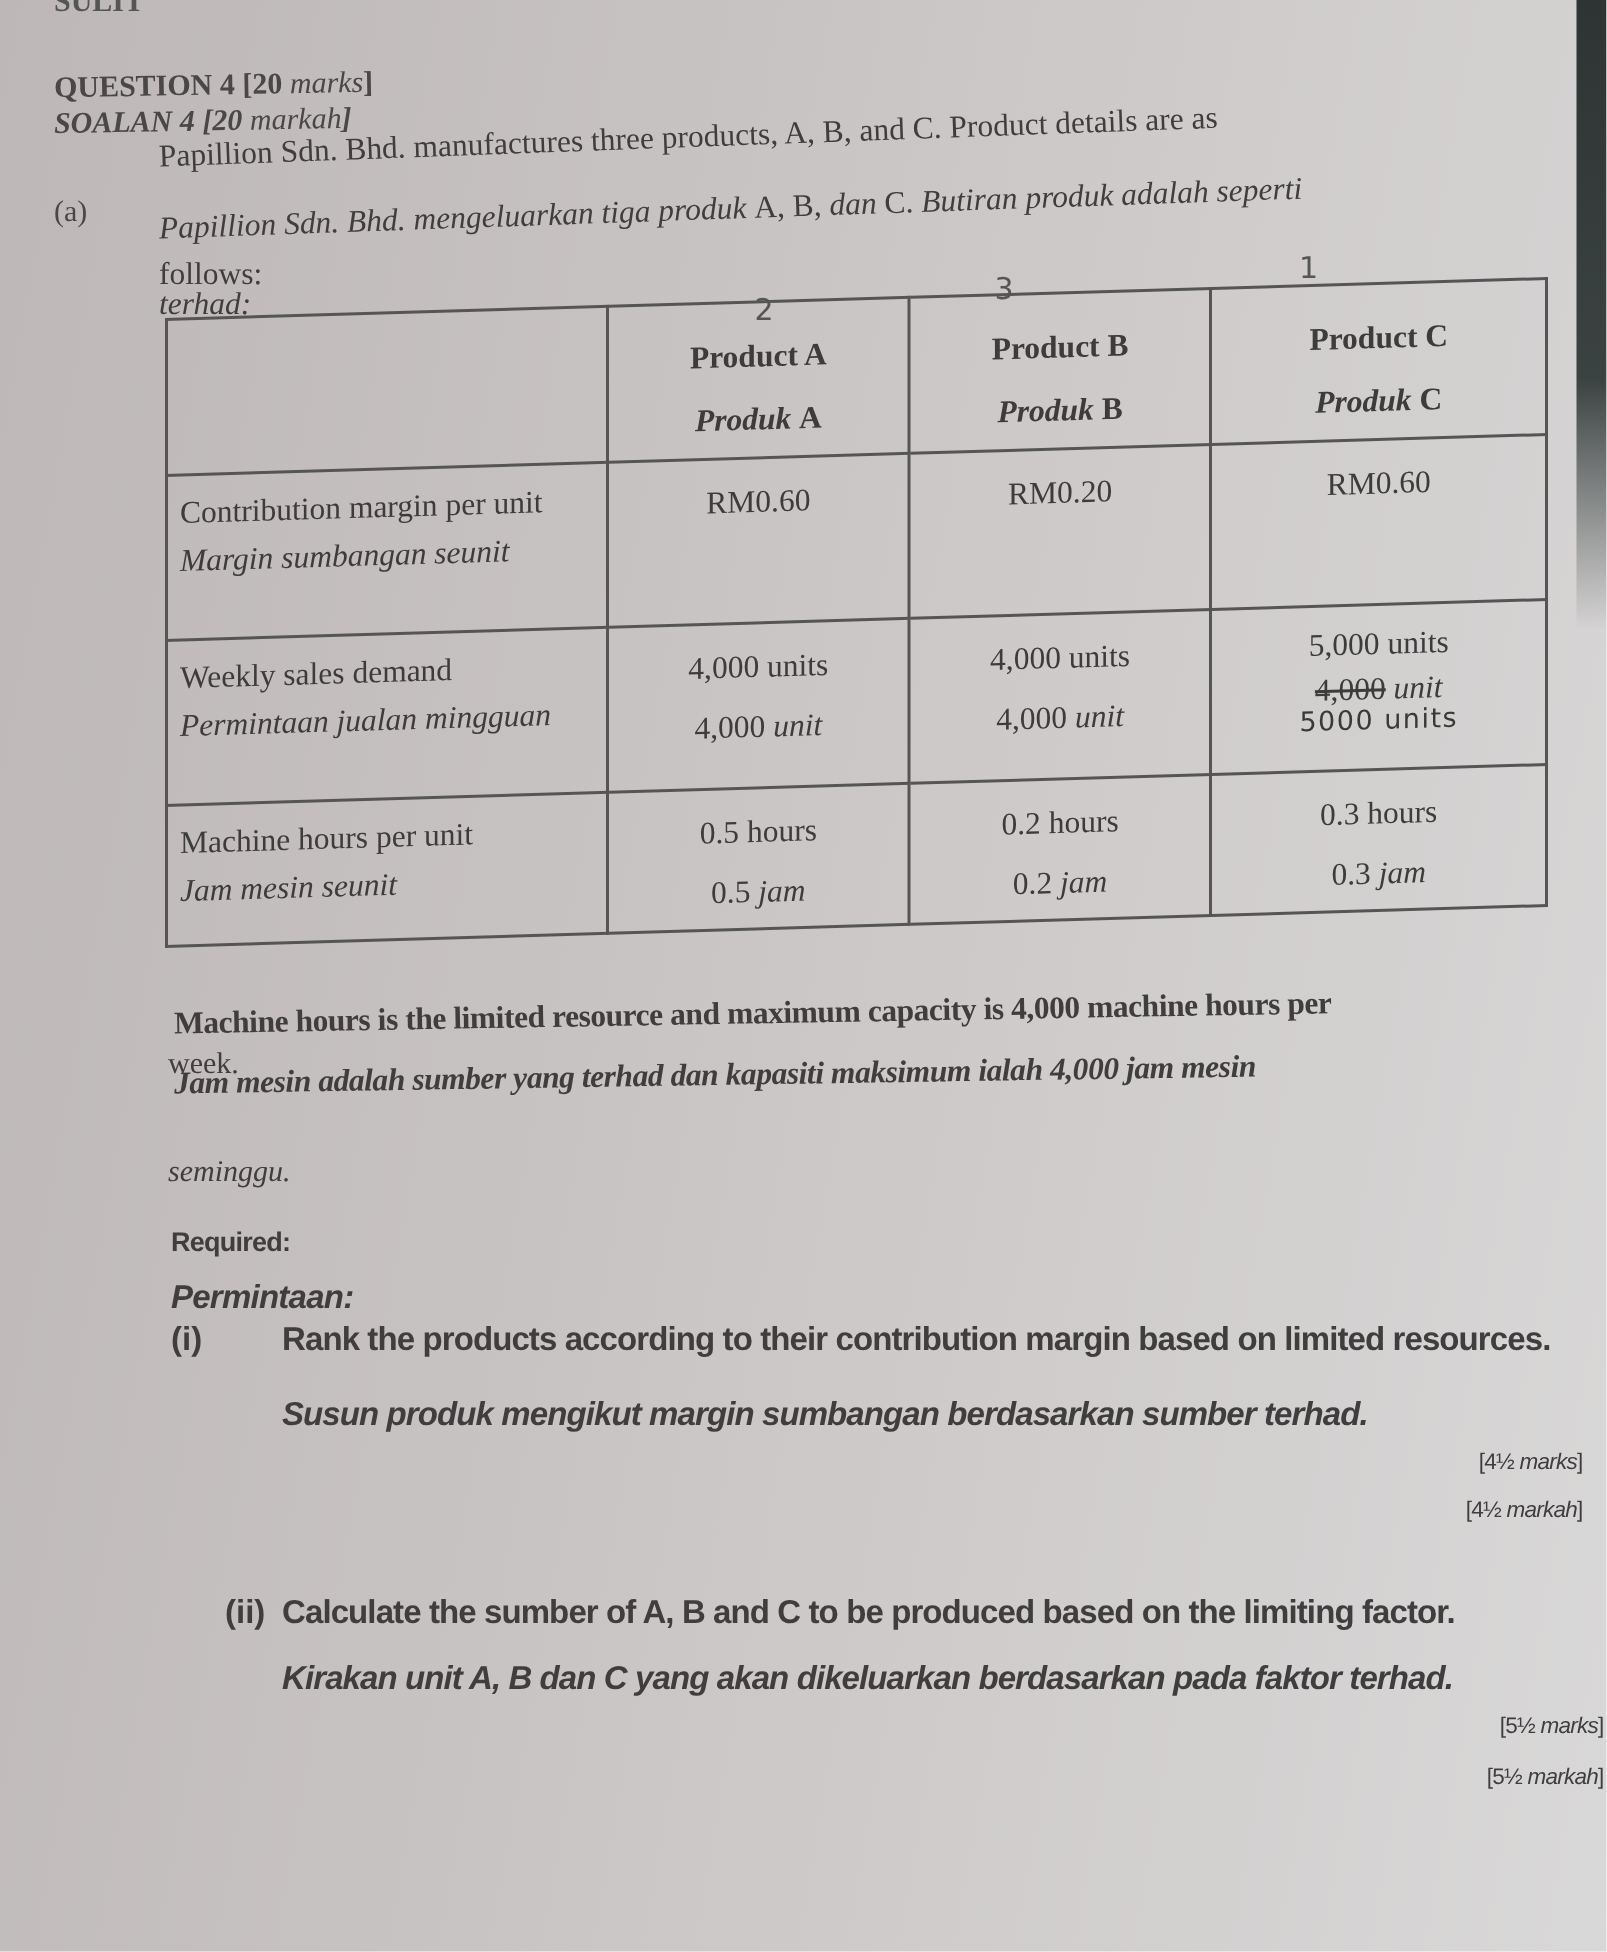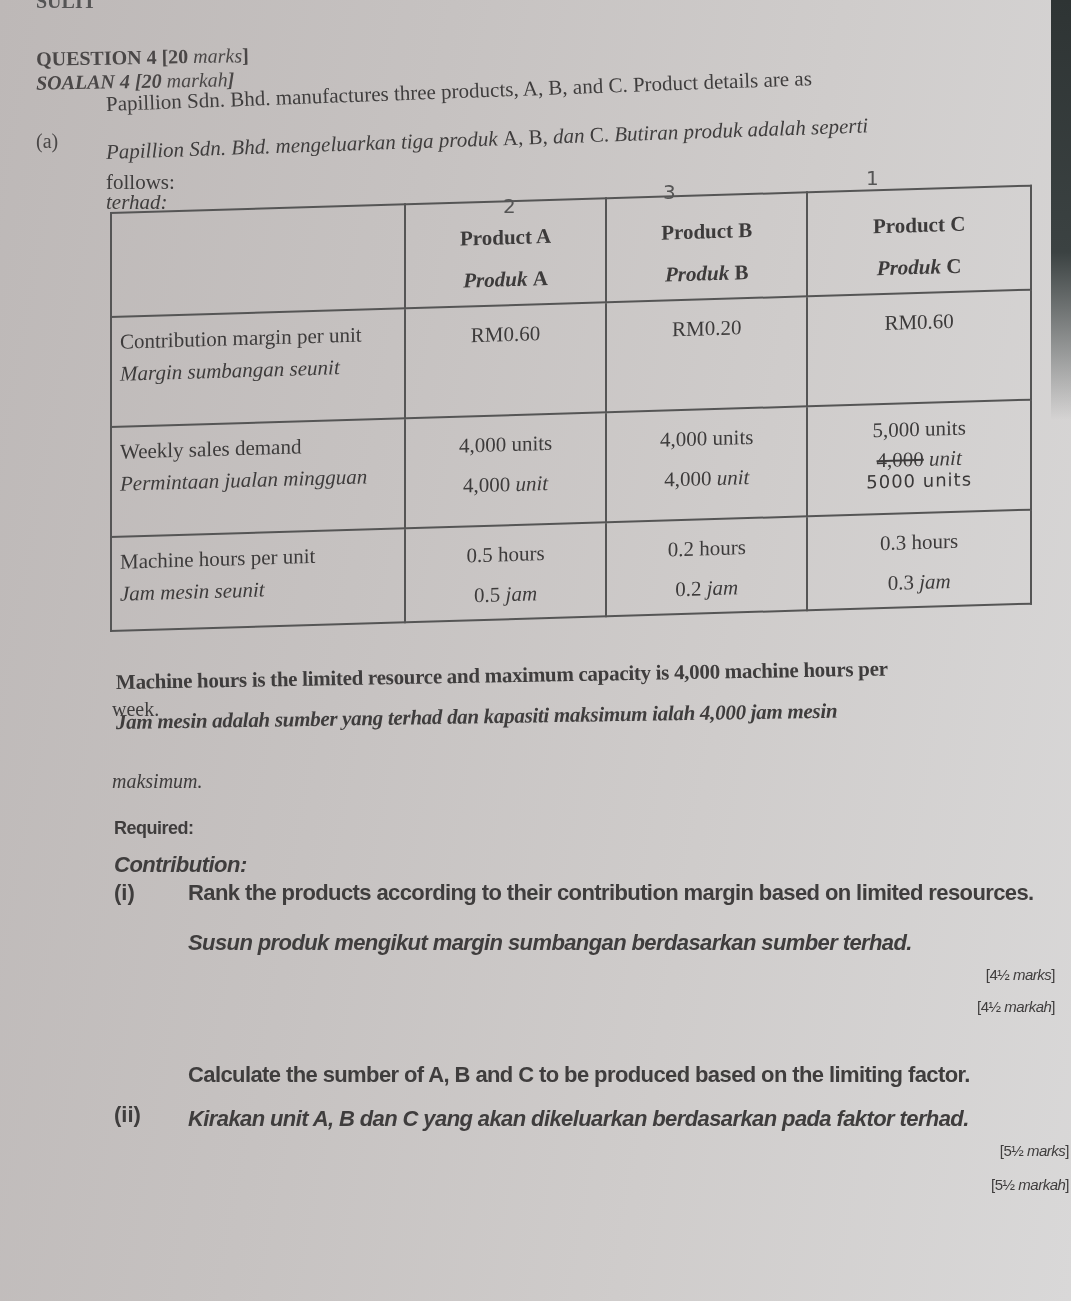--- a/index.html
+++ b/index.html
@@ -218,28 +218,28 @@
       <span class="en">0.3 hours</span>
       <span><span>0.3</span> <i>jam</i></span>
     </td>
   </tr>
 </tbody>
   </table>
 
 <div class="abs note-en">Machine hours is the limited resource and maximum capacity is 4,000 machine hours per</div>
 <div class="abs note-en2" style="top:698px;">week.</div>
 <div class="abs note-ms">Jam mesin adalah sumber yang terhad dan kapasiti maksimum ialah 4,000 jam mesin</div>
-<div class="abs note-ms2">maksimum.</div>
+<div class="abs note-ms2">seminggu.</div>
 
 <div class="abs req">Required:</div>
-<div class="abs req-ms">Contribution:</div>
+<div class="abs req-ms">Permintaan:</div>
 
 <div class="abs sub-label" style="top:880px;">(i)</div>
 <div class="abs sub-text" style="top:880px;">Rank the products according to their contribution margin based on limited resources.</div>
 <div class="abs sub-text-ms" style="top:930px;">Susun produk mengikut margin sumbangan berdasarkan sumber terhad.</div>
 <div class="abs marks" style="top:966px;">[<span>4½</span> <i>marks</i>]</div>
 <div class="abs marks" style="top:998px;">[<span>4½</span> <i>markah</i>]</div>
 
-<div class="abs sub-label" style="top:1102px;">(ii)</div>
+<div class="abs sub-label" style="top:1062px;margin-left:36px;">(ii)</div>
 <div class="abs sub-text" style="top:1062px;">Calculate the sumber of A, B and C to be produced based on the limiting factor.</div>
 <div class="abs sub-text-ms" style="top:1106px;">Kirakan unit A, B dan C yang akan dikeluarkan berdasarkan pada faktor terhad.</div>
 <div class="abs marks" style="top:1142px; right:2px;">[<span>5½</span> <i>marks</i>]</div>
 <div class="abs marks" style="top:1176px; right:2px;">[<span>5½</span> <i>markah</i>]</div>
 
 </body></html>

